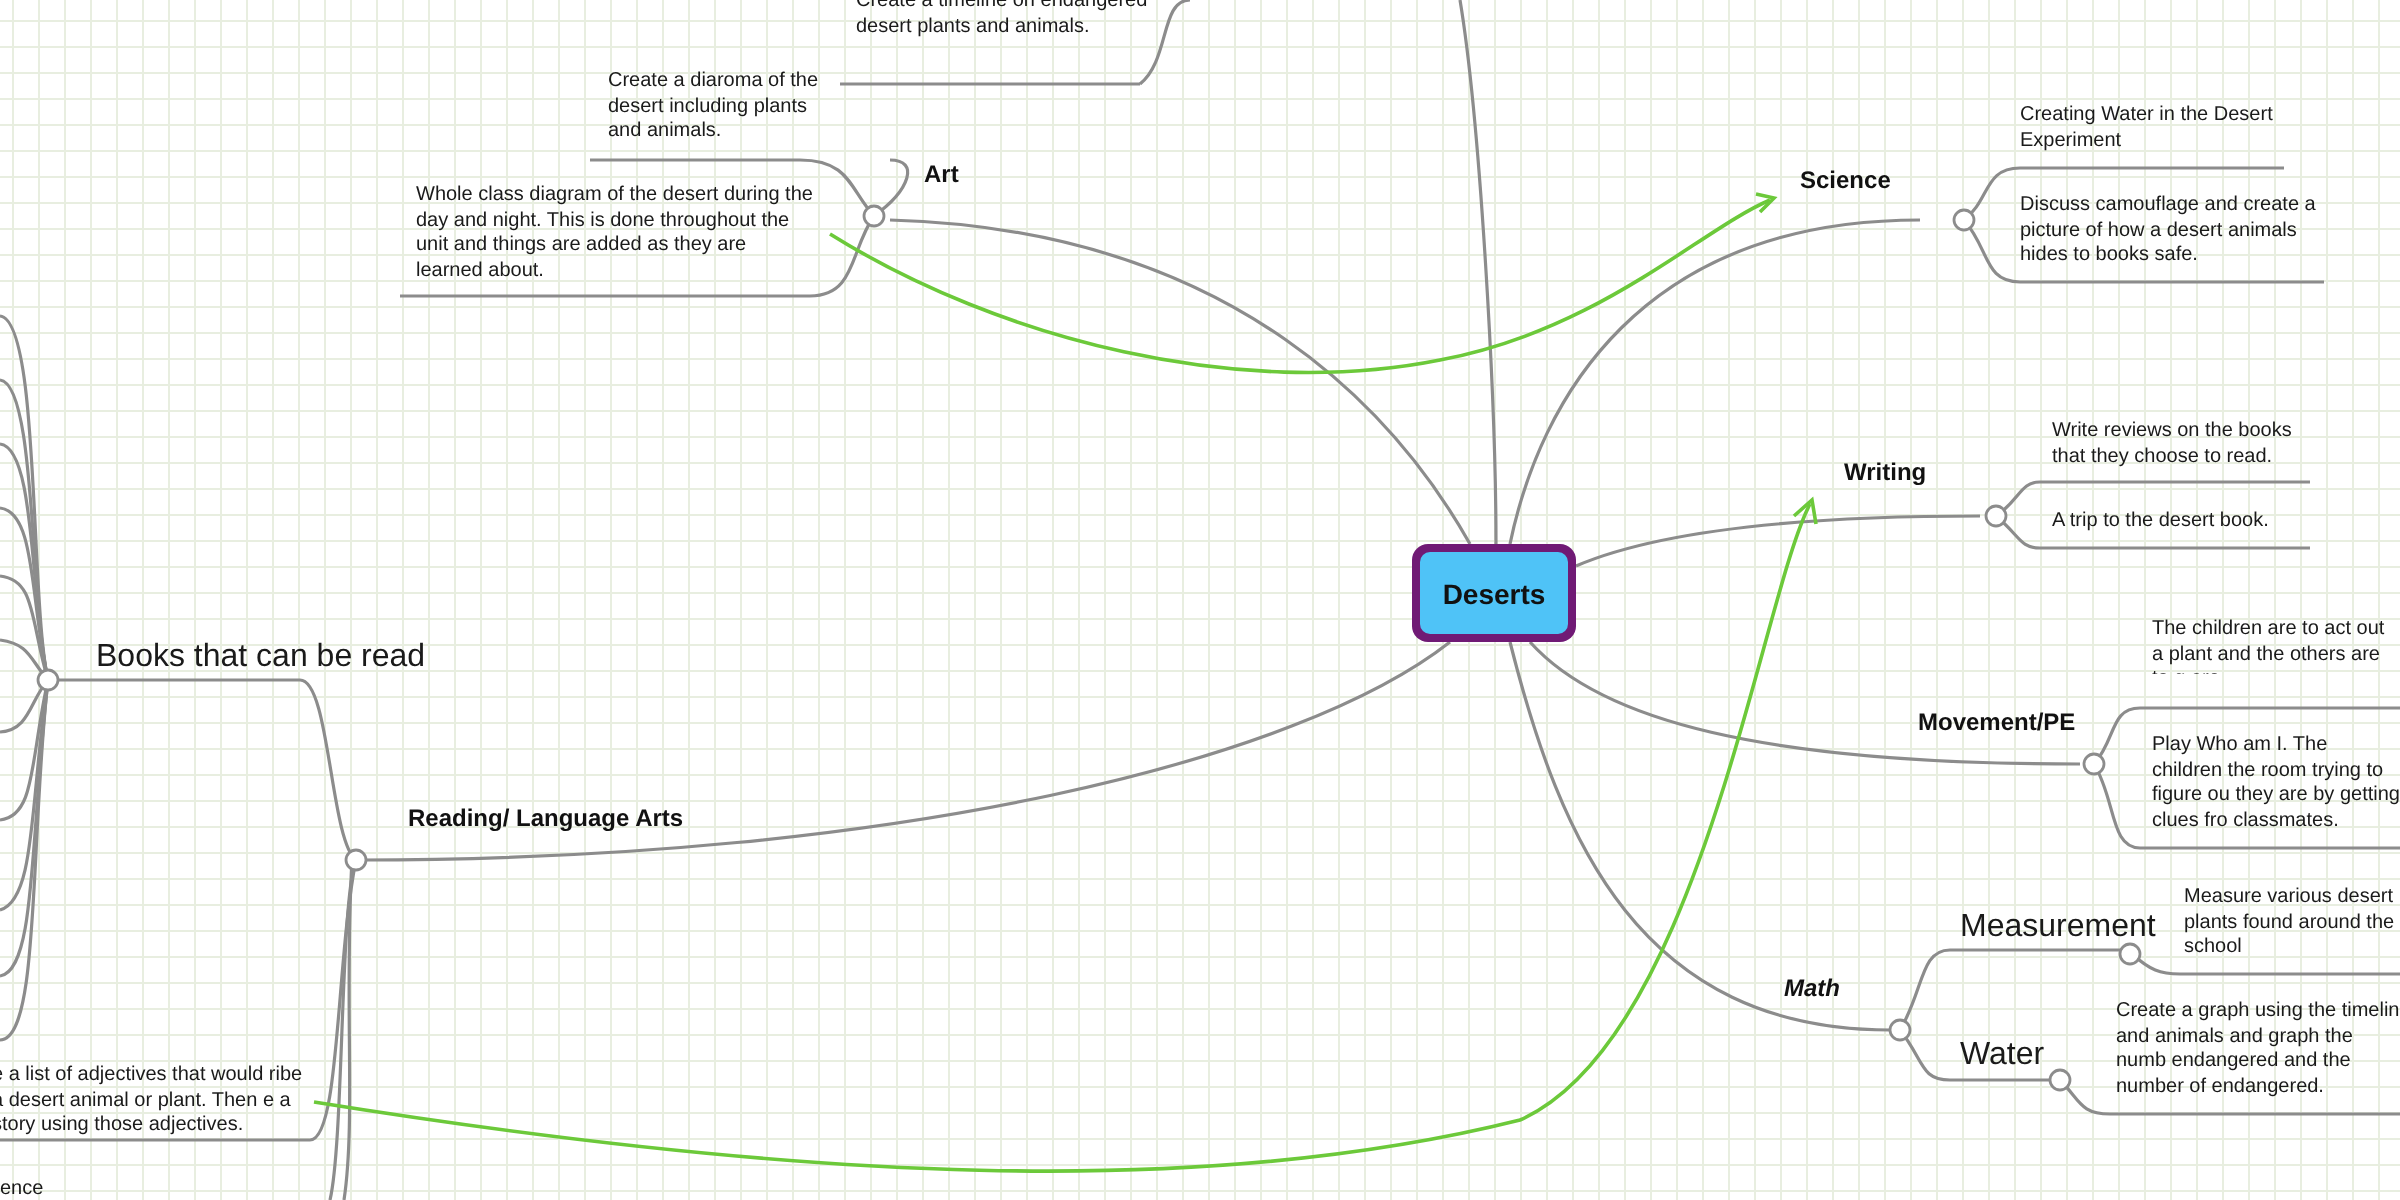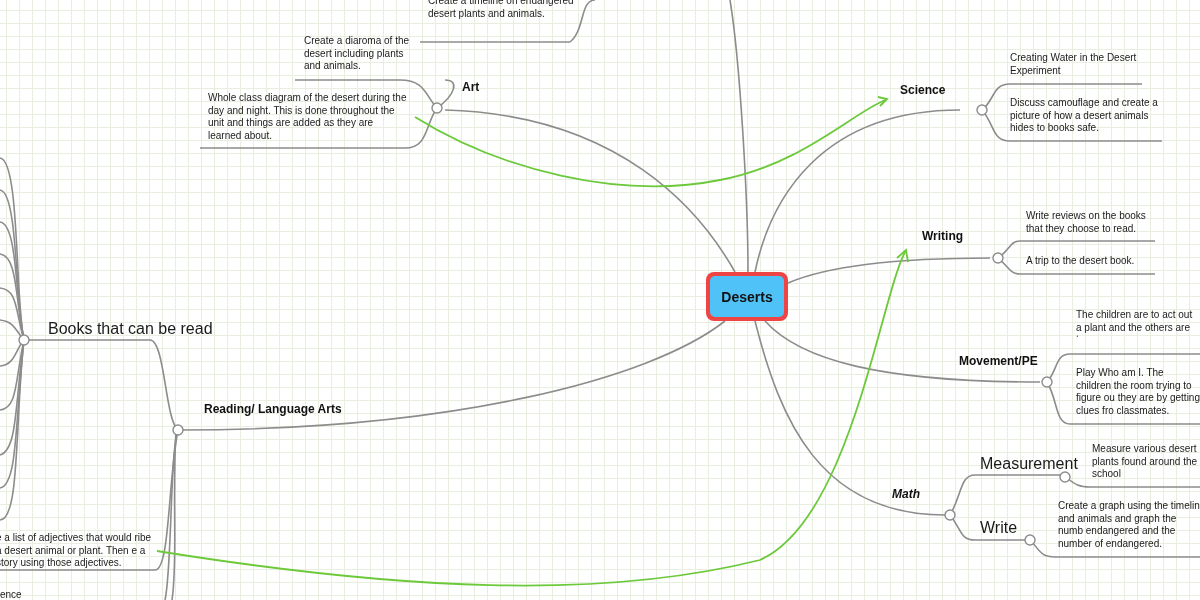--- a/index.html
+++ b/index.html
@@ -12,21 +12,21 @@
         linear-gradient(to bottom, #e8eee0 1px, transparent 1px);
       background-size: 13px 13px;
       background-position: 6px 10px;
     }
     svg.links { position: absolute; left: 0; top: 0; width: 1200px; height: 600px; }
     .lbl { position: absolute; color: #1a1a1a; font-size: 10px; line-height: 12.5px; white-space: normal; }
     .topic { position: absolute; font-weight: bold; font-size: 12px; color: #111; white-space: nowrap; }
     .root {
       position: absolute; left: 706px; top: 272px; width: 82px; height: 49px;
       box-sizing: border-box; border-radius: 8px;
-      background: #ef4444; padding: 4px;
+      background: #701a75; padding: 4px;
     }
     .root-inner {
       width: 100%; height: 100%; box-sizing: border-box; border-radius: 5px;
       background: #4fc3f7; display: flex; align-items: center; justify-content: center;
       font-weight: bold; font-size: 14px; color: #111;
     }
     .sub { position: absolute; font-size: 16px; color: #1a1a1a; white-space: nowrap; }
   </style>
 </head>
 <body>
@@ -114,20 +114,20 @@
 <div class="topic" style="left:922px; top:229px;">Writing</div>
 <div class="lbl" style="left:1026px; top:210px; width:135px;">Write reviews on the books that they choose to read.</div>
 <div class="lbl" style="left:1026px; top:255px; width:135px;">A trip to the desert book.</div>
 
 <div class="topic" style="left:927px; top:354px;padding-left:32px;">Movement/PE</div>
 <div class="lbl" style="left:1076px; top:309px; width:124px; overflow:hidden; height:28px;">The children are to act out a plant and the others are to g are.</div>
 <div class="lbl" style="left:1076px; top:367px; width:124px; overflow:hidden; height:52px;">Play Who am I.  The children the room trying to figure ou they are by getting clues fro classmates.</div>
 
 <div class="topic" style="left:892px; top:487px;font-style:italic;">Math</div>
 <div class="sub" style="left:980px; top:455px;">Measurement</div>
-<div class="sub" style="left:980px; top:519px;">Write</div>
+<div class="sub" style="left:980px; top:519px;">Water</div>
 <div class="lbl" style="left:1092px; top:443px; width:110px; overflow:hidden; height:38px;">Measure various desert plants found around the school</div>
 <div class="lbl" style="left:1058px; top:500px; width:142px; overflow:hidden; height:52px;">Create a graph using the timelin and animals and graph the numb endangered and the number of endangered.</div>
 
 <div class="topic" style="left:204px; top:402px;">Reading/ Language Arts</div>
 <div class="sub" style="left:48px; top:320px;">Books that can be read</div>
 <div class="lbl" style="left:-4px; top:532px; width:160px;">e a list of adjectives that would ribe a desert animal or plant.  Then e a story using those adjectives.</div>
 <div class="lbl" style="left:0px; top:589px; width:60px;">ence</div>
 
 </body></html>

